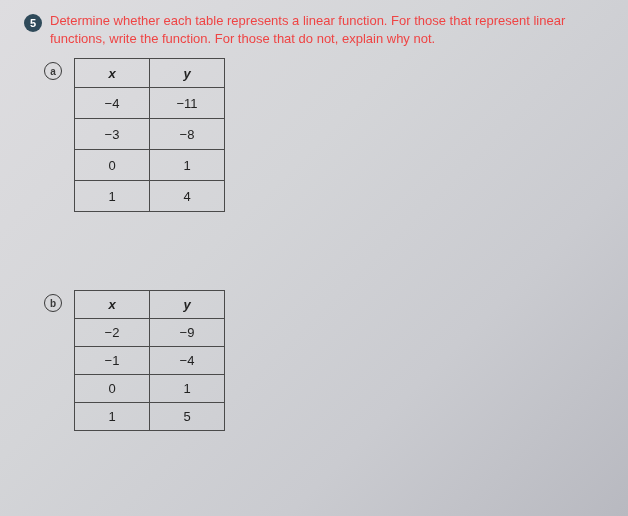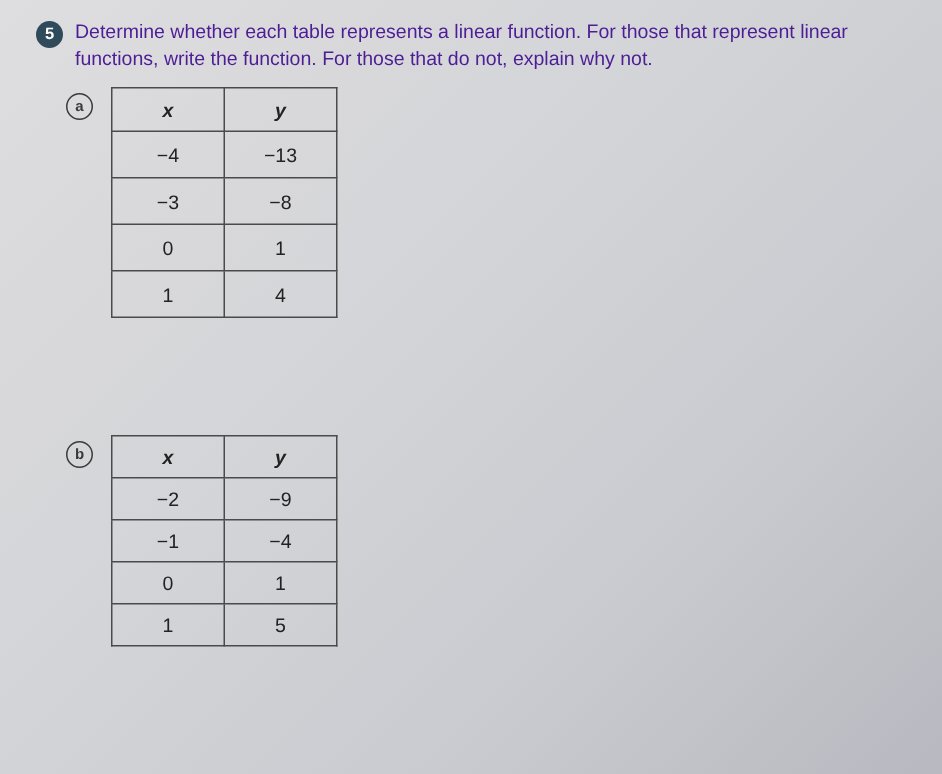--- a/index.html
+++ b/index.html
@@ -33,21 +33,21 @@
     font-weight: bold;
     font-size: 11px;
     display: flex;
     align-items: center;
     justify-content: center;
     margin-top: 2px;
   }
   .instructions {
     flex: 1 1 auto;
     line-height: 1.4;
-    color: #4c1d95;
+    color: #ef4444;
   }
   .part {
     display: flex;
     align-items: flex-start;
     gap: 12px;
   }
   .part-a { margin-left: 20px; margin-top: 6px; }
   .part-b { margin-left: 20px; margin-top: 78px; }
   .letter-badge {
     flex: 0 0 auto;
@@ -103,21 +103,21 @@
       <span>a</span>
     </div>
     <table class="data">
       <tbody>
           <tr>
         <th>x</th>
         <th>y</th>
       </tr>
       <tr>
         <td>−4</td>
-        <td>−13</td>
+        <td>−11</td>
       </tr>
       <tr>
         <td>−3</td>
         <td>−8</td>
       </tr>
       <tr>
         <td>0</td>
         <td>1</td>
       </tr>
       <tr>

